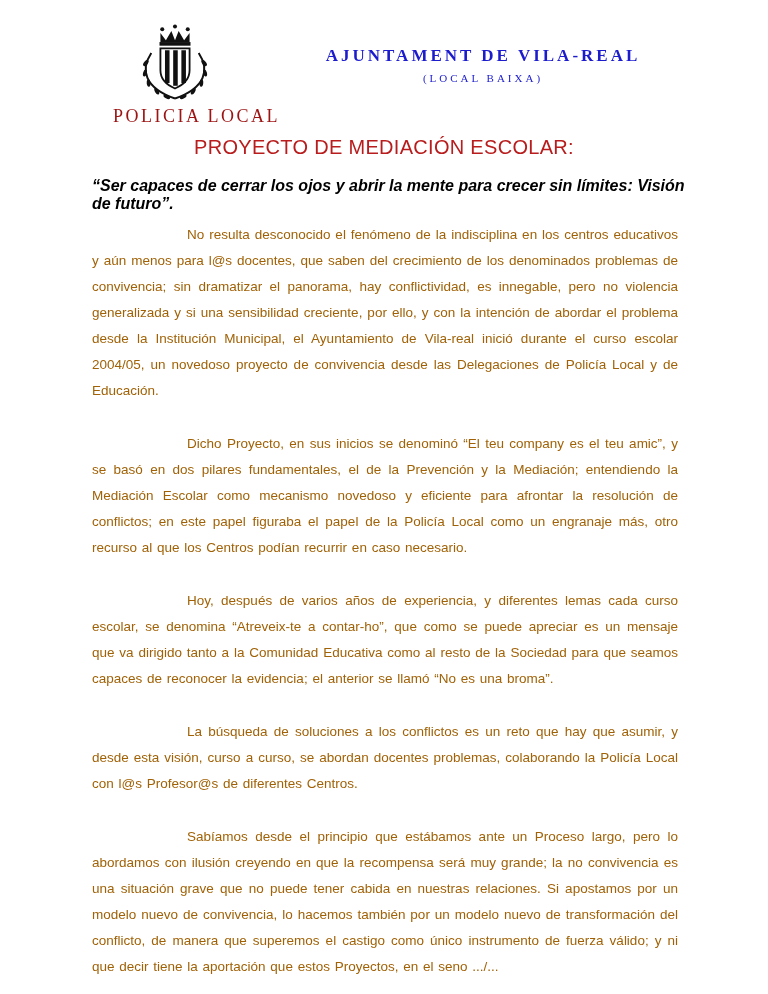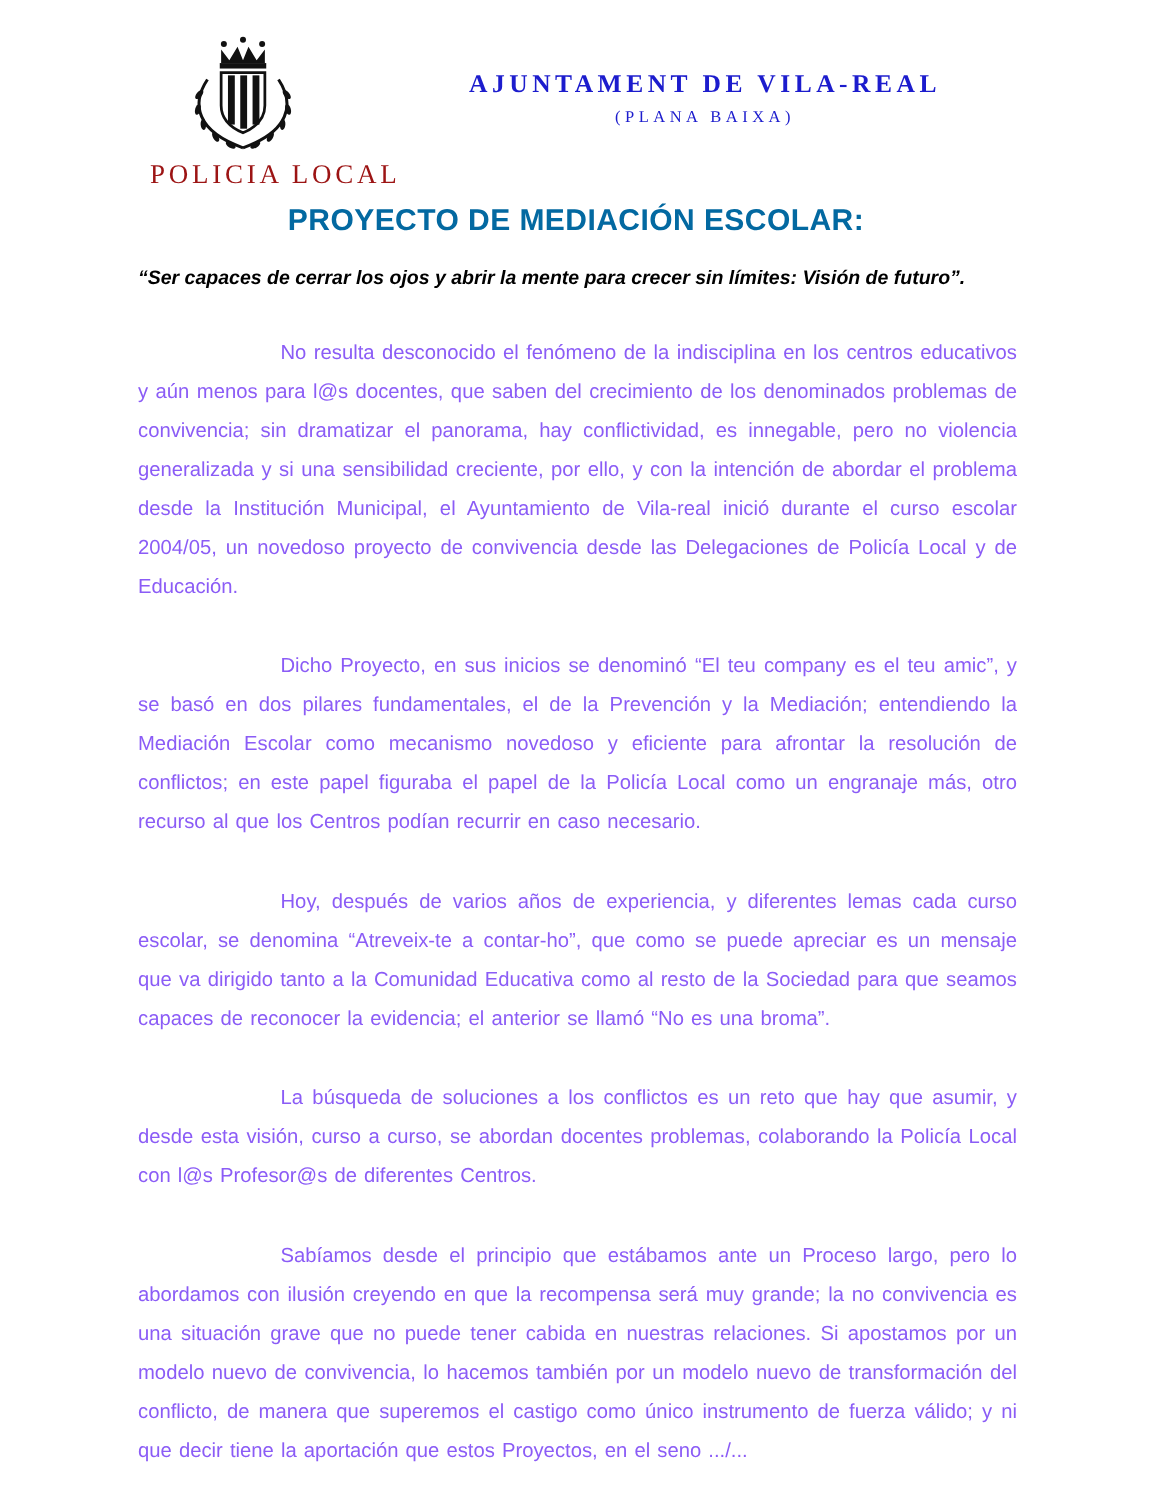--- a/index.html
+++ b/index.html
@@ -15,21 +15,21 @@
   .page {
     position: absolute;
     inset: 0;
     background: #ffffff;
   }
 
   
   .header {
     position: absolute;
     top: 18px;
-    left: 0;
+    left: 13px;
     right: 0;
     height: 110px;
   }
   .logo-wrap {
     position: absolute;
     left: 112px;
     top: 4px;
     width: 100px;
     height: 82px;
   }
@@ -66,47 +66,47 @@
   }
 
   
   .doc-title {
     position: absolute;
     top: 136px;
     left: 0;
     right: 0;
     text-align: center;
     font-size: 20px;
-    font-weight: bold;
+    font-weight: normal;
     letter-spacing: 0.3px;
-    color: #0369a1;
+    color: #b91c1c;
   }
   .doc-subtitle {
     position: absolute;
     top: 177px;
     left: 92px;
     right: 70px;
-    font-size: 13px;
+    font-size: 16px;
     font-weight: bold;
     font-style: italic;
     color: #000000;
   }
   .doc-body {
     position: absolute;
     top: 222px;
     left: 92px;
     right: 90px;
   }
   .doc-body p {
     font-size: 13.5px;
     line-height: 26px;
     text-align: justify;
     text-indent: 95px;
     margin-bottom: 27px;
-    color: #8b5cf6;
+    color: #a16207;
     word-spacing: 1px;
   }
 
   .logo-svg { width: 100%; height: 100%; }
 </style>
 </head>
 <body>
 
 <div class="page">
 
@@ -136,21 +136,21 @@
 
         <path d="M34 29 h32 v24 c0 11 -9 17 -16 20 c-7 -3 -16 -9 -16 -20 z" fill="#fff" stroke="#111" stroke-width="2"></path>
         <rect x="39" y="31" width="5" height="36" fill="#111"></rect>
         <rect x="48" y="31" width="5" height="39" fill="#111"></rect>
         <rect x="57" y="31" width="5" height="36" fill="#111"></rect>
       </svg>
     </div>
 
     <div class="org-block">
       <div class="org-name">AJUNTAMENT DE VILA-REAL</div>
-      <div class="org-sub">(PLANA BAIXA)</div>
+      <div class="org-sub">(LOCAL BAIXA)</div>
     </div>
 
     <div class="department">POLICIA LOCAL</div>
   </div>
 
   <h1 class="doc-title">PROYECTO DE MEDIACIÓN ESCOLAR:</h1>
 
   <div class="doc-subtitle">“Ser capaces de cerrar los ojos y abrir la mente para crecer sin límites: Visión de futuro”.</div>
 
   <div class="doc-body">

